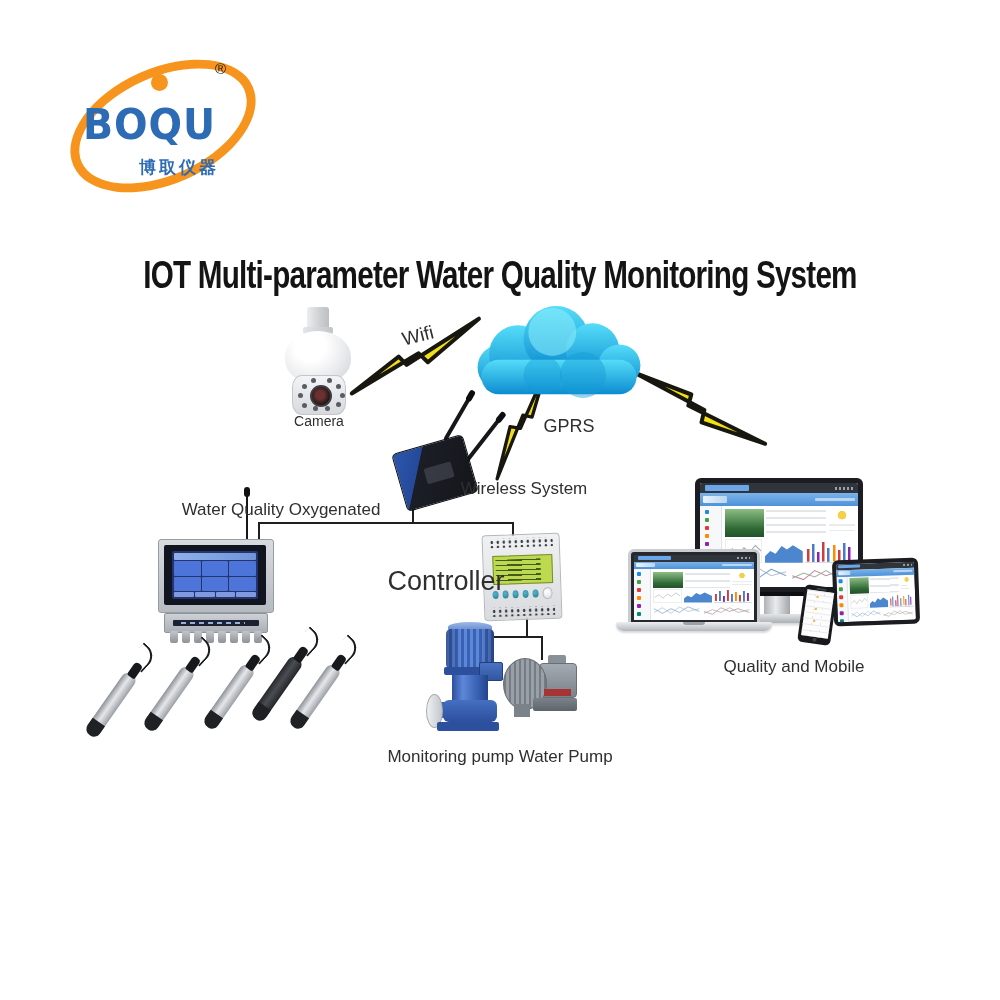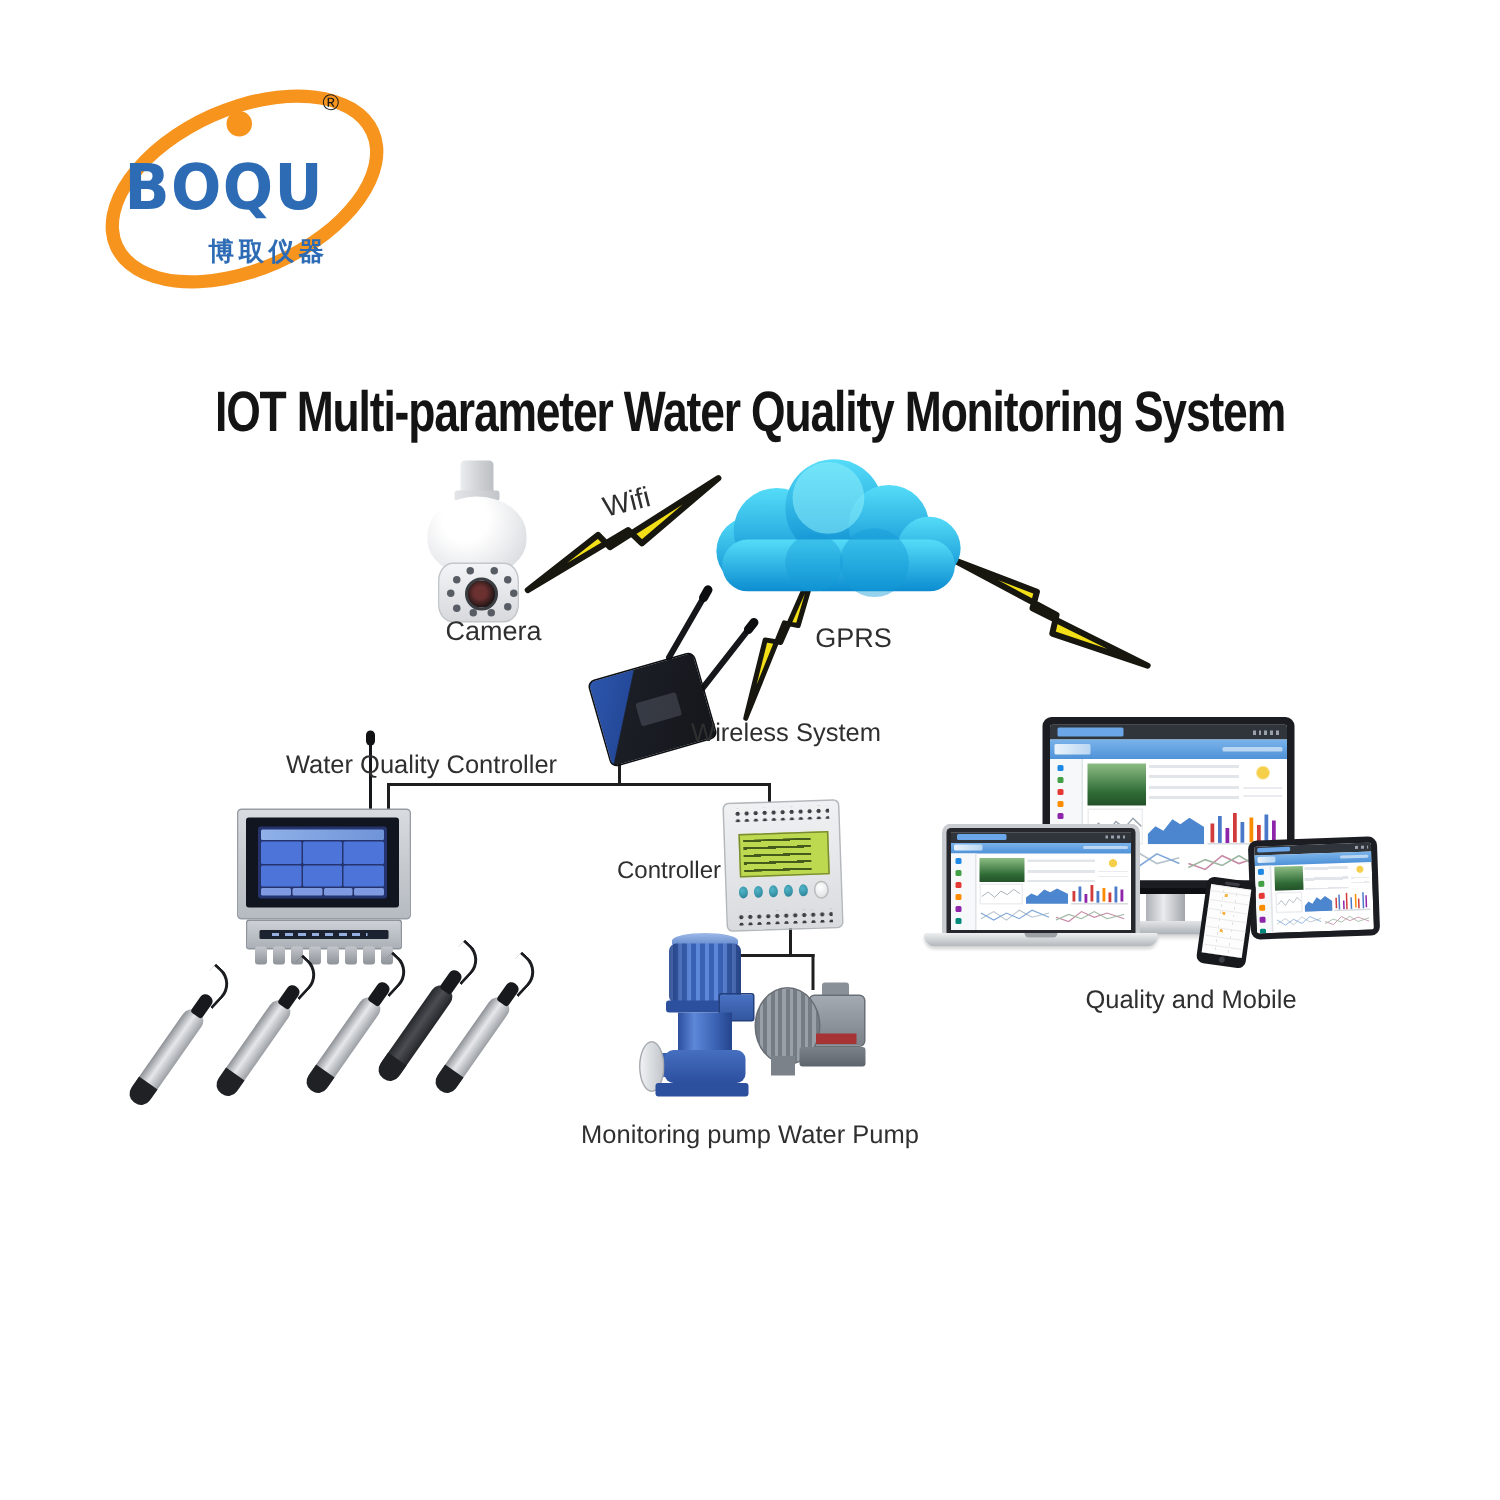--- a/index.html
+++ b/index.html
@@ -15,24 +15,24 @@
   .logo-reg{position:absolute;left:160px;top:12px;font-size:15px;color:#1a1a1a;}
   .logo-cn{position:absolute;left:84px;top:108px;font-size:17px;font-weight:bold;color:#2d6cb5;letter-spacing:3px;}
 
   
   .title{left:0;right:0;top:254px;text-align:center;font-size:38px;font-weight:bold;color:#141414;letter-spacing:-1px;transform:scaleX(.78);white-space:nowrap;}
 
   
   .lbl{position:absolute;font-size:17px;color:#2f2f2f;white-space:nowrap;transform:translate(-50%,-50%);}
   .lbl-wifi{left:418px;top:336px;font-size:19px;transform:translate(-50%,-50%) rotate(-14deg);}
   .lbl-gprs{left:569px;top:426px;font-size:18px;}
-  .lbl-camera{left:329px;top:421px;font-size:18px;}
+  .lbl-camera{left:319px;top:421px;font-size:14px;}
   .lbl-module{left:524px;top:489px;}
   .lbl-wqi{left:281px;top:510px;}
-  .lbl-controller{left:446px;top:581px;font-size:16px;}
+  .lbl-controller{left:446px;top:581px;font-size:27px;}
   .lbl-pumps{left:500px;top:757px;}
   .lbl-pc{left:794px;top:667px;}
 
   
   .bolt{position:absolute;}
   .bolt svg{display:block;width:100%;height:100%;}
   .bolt-wifi{left:393px;top:283px;width:46px;height:150px;transform:rotate(-108deg);}
   .bolt-gprs{left:501px;top:364px;width:38px;height:120px;transform:rotate(37deg);}
   .bolt-pc{left:676px;top:335px;width:46px;height:150px;transform:rotate(-49deg);}
 
@@ -450,18 +450,18 @@
   </div>
 
   <div class="abs phone">
     <div class="p-screen"></div>
   </div>
 
   <div class="lbl lbl-wifi">Wifi</div>
   <div class="lbl lbl-gprs">GPRS</div>
   <div class="lbl lbl-camera">Camera</div>
   <div class="lbl lbl-module">Wireless System</div>
-  <div class="lbl lbl-wqi">Water Quality Controller</div>
+  <div class="lbl lbl-wqi">Water Quality Oxygenated</div>
   <div class="lbl lbl-controller">Controller</div>
   <div class="lbl lbl-pumps">Monitoring pump Water Pump</div>
   <div class="lbl lbl-pc">Quality and Mobile</div>
 
 </div>
 
 </body></html>

